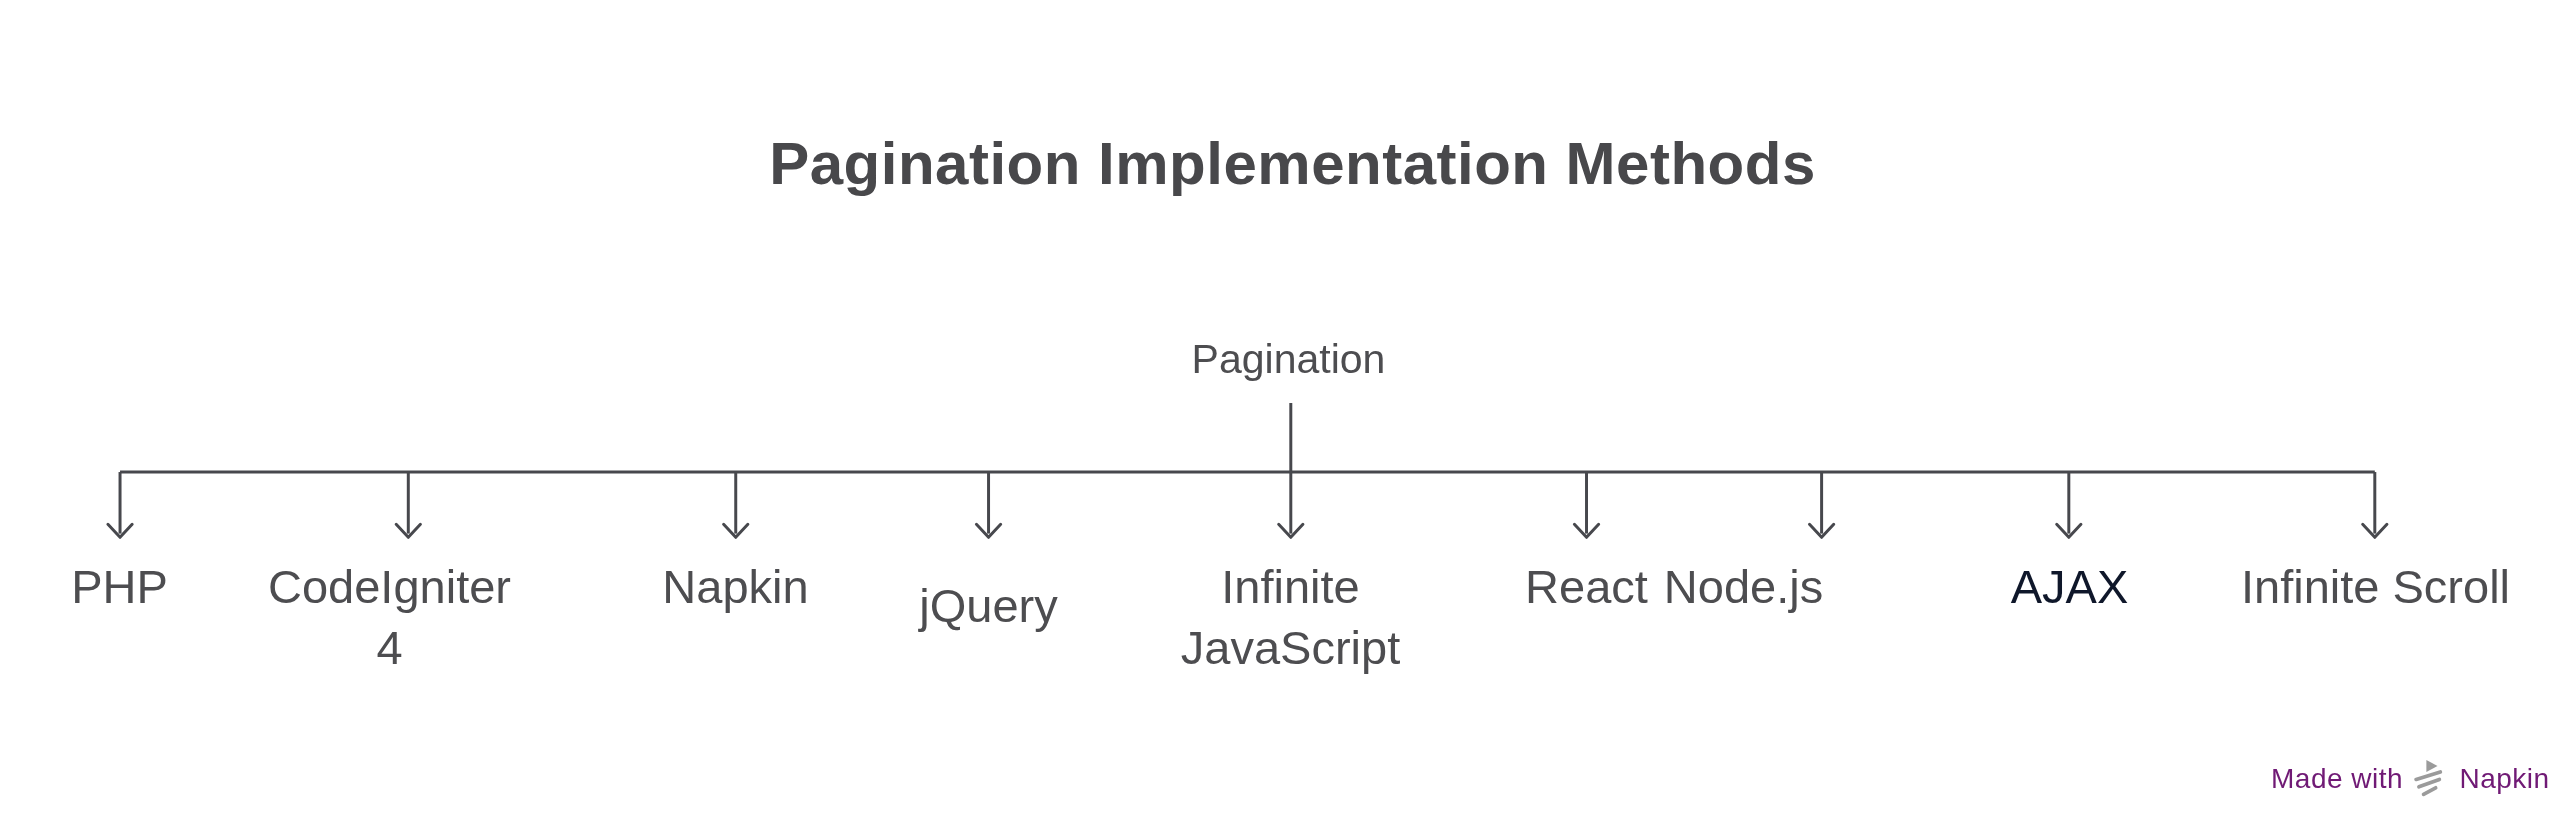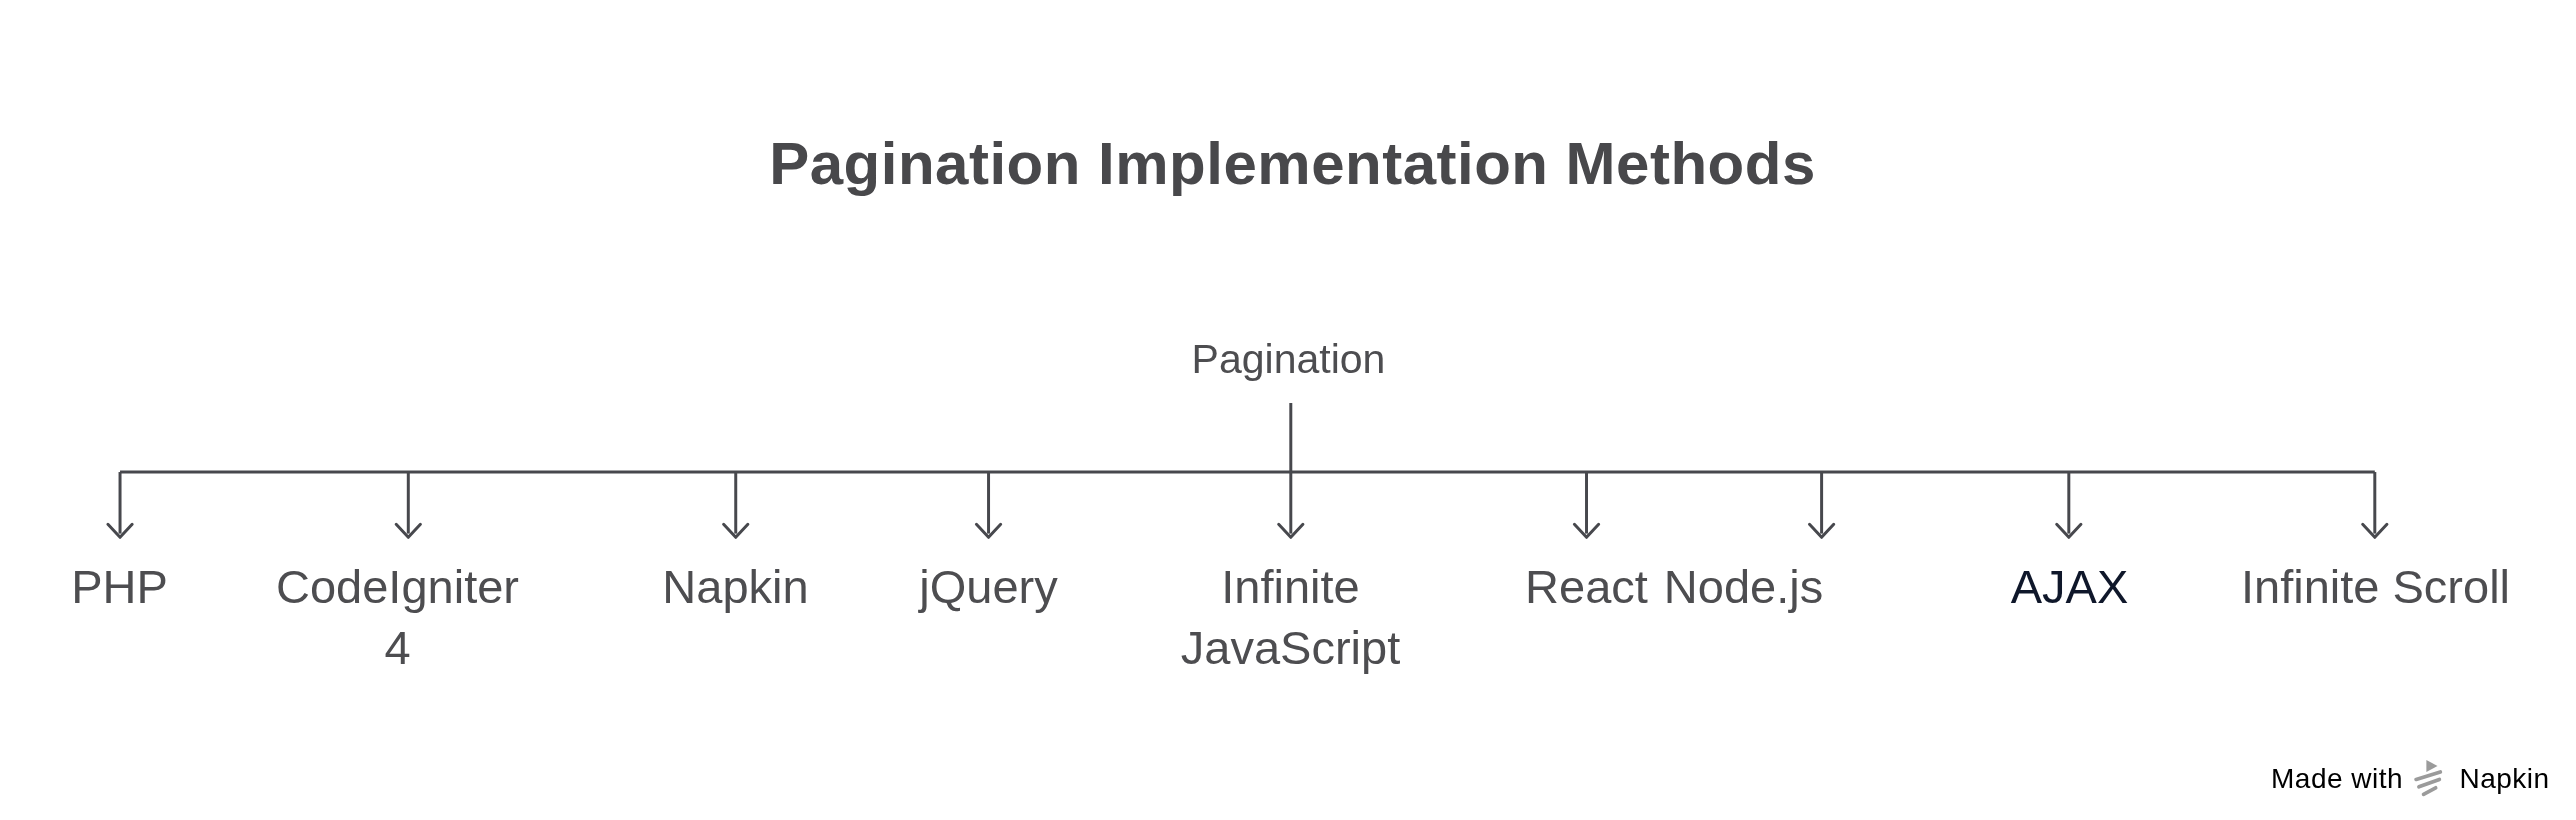--- a/index.html
+++ b/index.html
@@ -51,21 +51,21 @@
     line-height: 61px;
     color: #4d4d50;
   }
   .watermark {
     position: absolute;
     top: 759px;
     left: 2271px;
     display: flex;
     align-items: center;
     gap: 11.2px;
-    color: #000000;
+    color: #701a75;
     font-size: 28px;
     letter-spacing: 0.5px;
     white-space: nowrap;
   }
   .watermark .logo {
     display: inline-block;
     width: 34px;
     height: 39px;
   }
 </style>
@@ -96,28 +96,28 @@
     <line x1="2217" y1="506" x2="2217" y2="572" stroke="#47484d" stroke-width="3.2"></line>
     <polyline points="2204,562 2217,576 2230,562" fill="none" stroke="#47484d" stroke-width="3.2" stroke-linecap="round" stroke-linejoin="round"></polyline>
     <line x1="2545" y1="506" x2="2545" y2="572" stroke="#47484d" stroke-width="3.2"></line>
     <polyline points="2532,562 2545,576 2558,562" fill="none" stroke="#47484d" stroke-width="3.2" stroke-linecap="round" stroke-linejoin="round"></polyline>
   </svg>
 
 <div id="nodes">
     <div class="tree-node" style="left: -95px; color: rgb(77, 77, 80);">
       <div>PHP</div>
     </div>
-    <div class="tree-node" style="left: 183px; color: rgb(77, 77, 80);">
+    <div class="tree-node" style="left: 175px; color: rgb(77, 77, 80);">
       <div>CodeIgniter</div>
       <div>4</div>
     </div>
     <div class="tree-node" style="left: 521px; color: rgb(77, 77, 80);">
       <div>Napkin</div>
     </div>
-    <div class="tree-node" style="left: 774px; color: rgb(77, 77, 80);">
+    <div class="tree-node" style="left: 774px; color: rgb(77, 77, 80); margin-top: 19px;">
       <div>jQuery</div>
     </div>
     <div class="tree-node" style="left: 1076px; color: rgb(77, 77, 80);">
       <div>Infinite</div>
       <div>JavaScript</div>
     </div>
     <div class="tree-node" style="left: 1372px; color: rgb(77, 77, 80);">
       <div>React</div>
     </div>
     <div class="tree-node" style="left: 1529px; color: rgb(77, 77, 80);">

